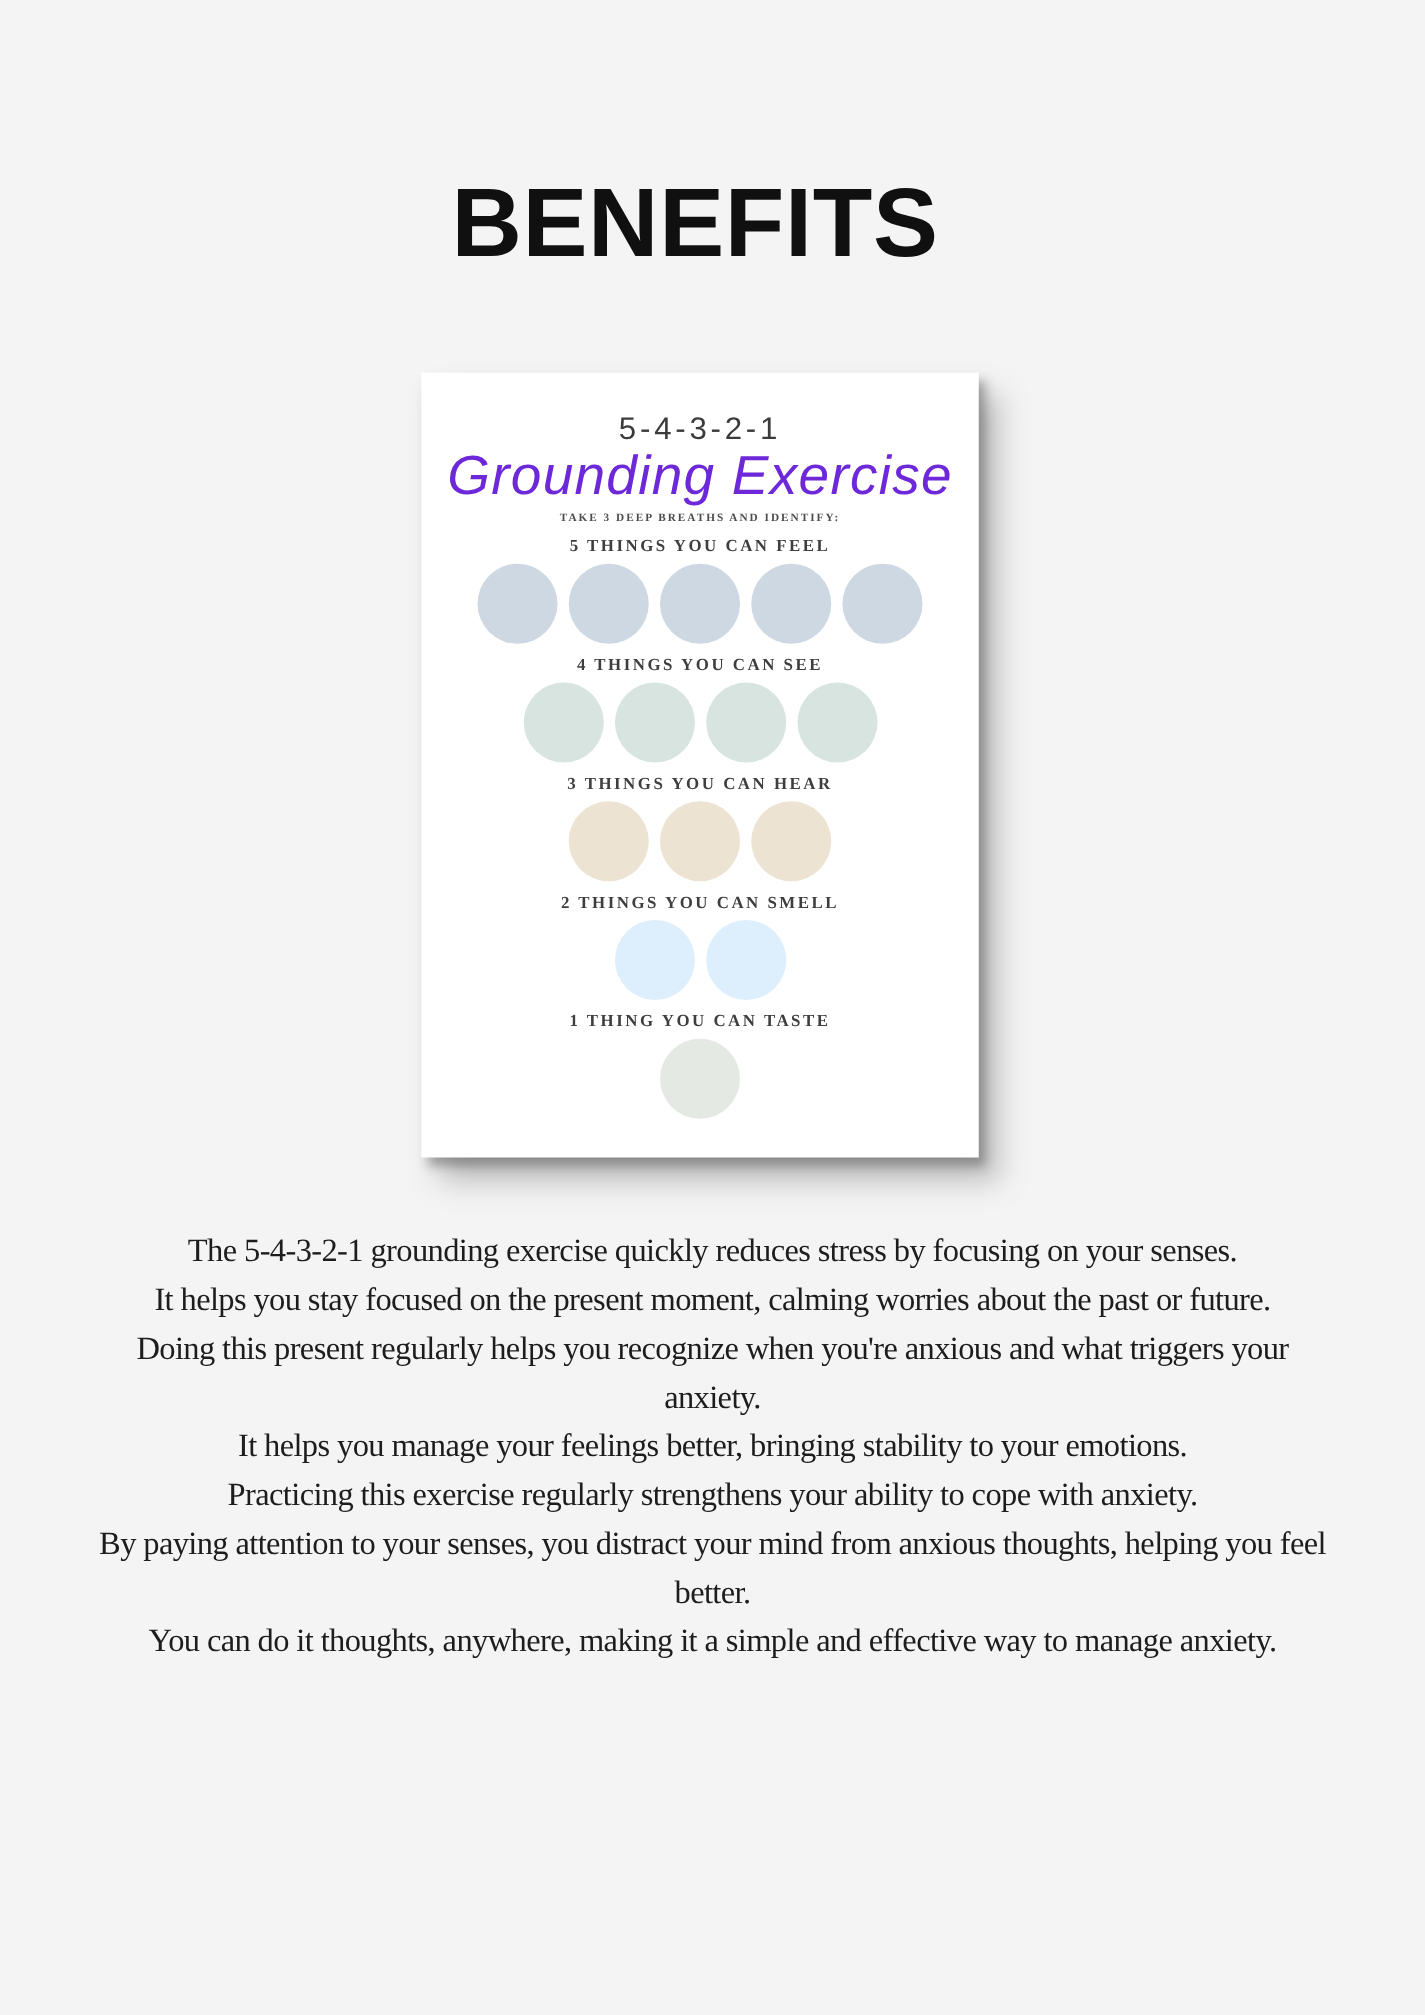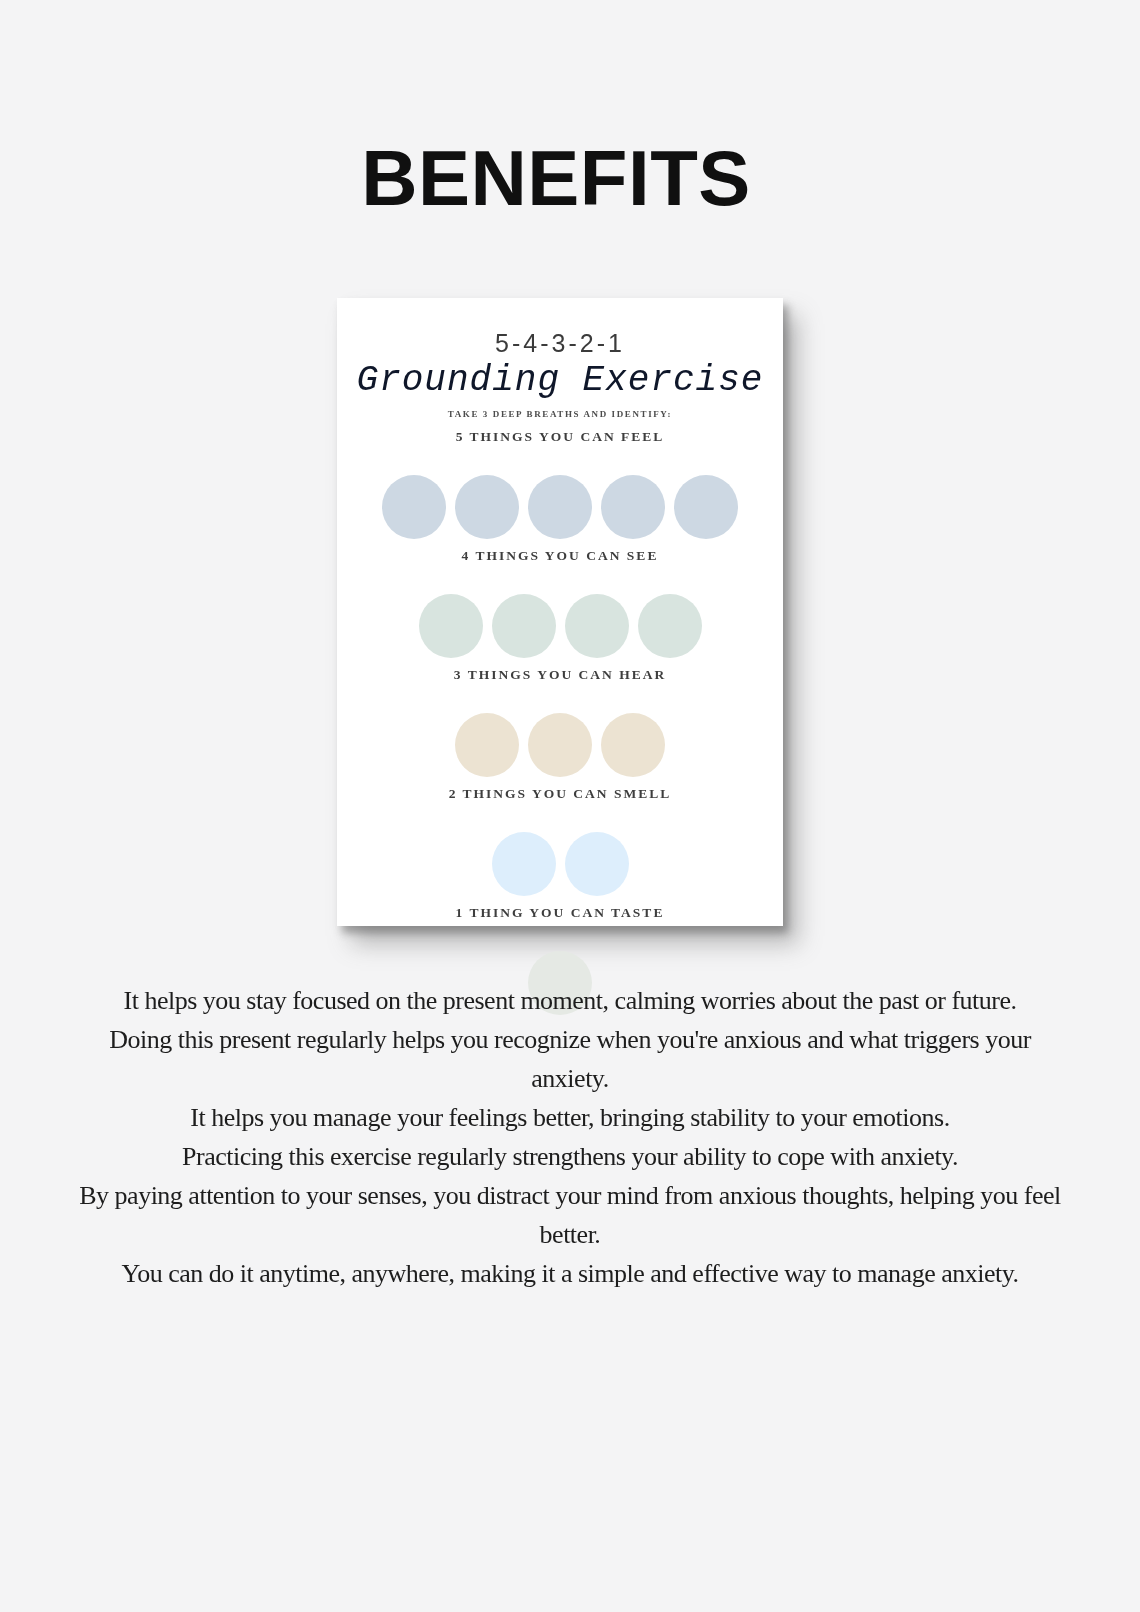--- a/index.html
+++ b/index.html
@@ -41,45 +41,44 @@
   .ws-num {
     font-family: "Liberation Sans", sans-serif;
     font-weight: 400;
     font-size: 25px;
     line-height: 26px;
     letter-spacing: 3px;
     color: #3b3b3b;
   }
 
   .ws-script {
-    font-family: Liberation Mono, monospace;
+    font-family: Liberation Sans, sans-serif;
     font-style: italic;
-    font-size: 36px;
+    font-size: 44px;
     line-height: 50px;
     letter-spacing: 1px;
-    color: #0f172a;
+    color: #6d28d9;
     white-space: nowrap;
   }
 
   .ws-sub {
     font-family: Liberation Serif, serif;
     font-weight: 700;
     font-size: 9px;
     line-height: 12px;
     letter-spacing: 1.6px;
     color: #4c4c4c;
     margin-top: 2px;
   }
 
   .section {
     margin-top: 9px;
     display: flex;
     flex-direction: column;
     align-items: center;
-    gap: 24px;
   }
 
   .section-label {
     font-family: "Liberation Serif", serif;
     font-weight: 600;
     font-size: 13.5px;
     line-height: 16px;
     letter-spacing: 2px;
     color: #3e3e3e;
     white-space: nowrap;
@@ -158,19 +157,20 @@
       <div class="section">
         <div class="section-label">1 THING YOU CAN TASTE</div>
         <div class="circle-row">
           <div class="circle" style="background: rgb(229, 233, 228);"></div>
         </div>
       </div>
     </div>
 </div>
 
 <div class="benefits">
+  <p>The 5-4-3-2-1 grounding exercise quickly reduces stress by focusing on your senses.</p>
   <p>It helps you stay focused on the present moment, calming worries about the past or future.</p>
   <p>Doing this present regularly helps you recognize when you're anxious and what triggers your anxiety.</p>
   <p>It helps you manage your feelings better, bringing stability to your emotions.</p>
   <p>Practicing this exercise regularly strengthens your ability to cope with anxiety.</p>
   <p>By paying attention to your senses, you distract your mind from anxious thoughts, helping you feel better.</p>
-  <p>You can do it anytime, anywhere, making it a simple and effective way to manage anxiety.</p>
+  <p>You can do it thoughts, anywhere, making it a simple and effective way to manage anxiety.</p>
 </div>
 
 </body></html>

